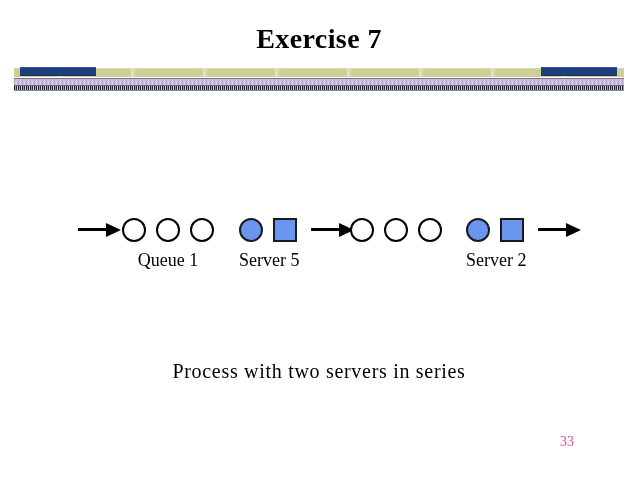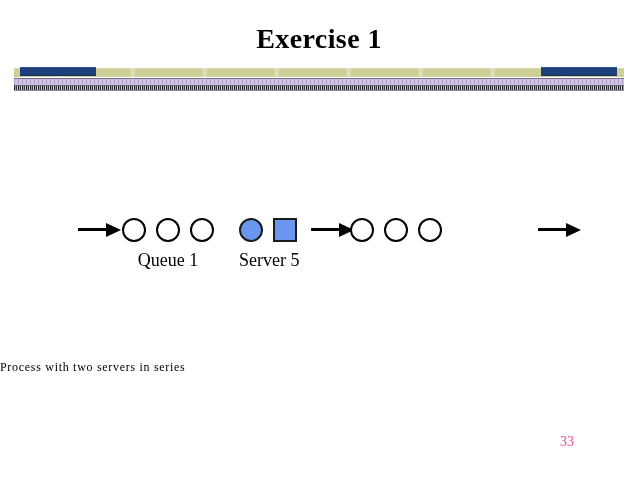--- a/index.html
+++ b/index.html
@@ -213,43 +213,43 @@
     border-bottom: 7px solid transparent;
     border-left: 15px solid #000000;
   }
 
   
   .caption {
     position: absolute;
     left: 0;
     top: 360px;
     width: 638px;
-    text-align: left;
-    font-family: "Liberation Serif", "DejaVu Serif", serif;
-    font-size: 12px;
+    text-align: center;
+    font-family: "Liberation Serif", "DejaVu Serif", serif;
+    font-size: 20px;
     letter-spacing: 0.7px;
     color: #000000;
   }
 
   
   .page-number {
     position: absolute;
     left: 560px;
     top: 434px;
     width: 40px;
     text-align: left;
     font-family: "Liberation Serif", "DejaVu Serif", serif;
     font-size: 14px;
     color: #ec4899;
   }
 </style>
 </head>
 <body>
 
-<div class="slide-title">Exercise 1</div>
+<div class="slide-title">Exercise 7</div>
 
 <div class="divider">
   <div class="band-khaki"></div>
   <div class="band-khaki-hl"></div>
   <div class="cap cap-left"></div>
   <div class="cap cap-right"></div>
   <div class="rule-dark"></div>
   <div class="band-lav"></div>
   <div class="rule-dark2"></div>
   <div class="band-hatch"></div>
@@ -286,20 +286,27 @@
   </div>
 
   <div class="node-group" style="left:350px; width:92px;">
     <div class="shapes-row" style="left:0;">
       <div class="circle-open"></div>
       <div class="circle-open"></div>
       <div class="circle-open"></div>
     </div>
   </div>
 
+  <div class="node-group" style="left:466px; width:58px;">
+    <div class="shapes-row" style="left:0;">
+      <div class="circle-filled"></div>
+      <div class="square-filled"></div>
+    </div>
+    <div class="node-label">Server 2</div>
+  </div>
 
   <div class="arrow" style="left:538px; width:44px;">
     <div class="shaft" style="width:30px;"></div>
     <div class="head" style="left:28px;"></div>
   </div>
 
 </div>
 
 <div class="caption">Process with two servers in series</div>
 

